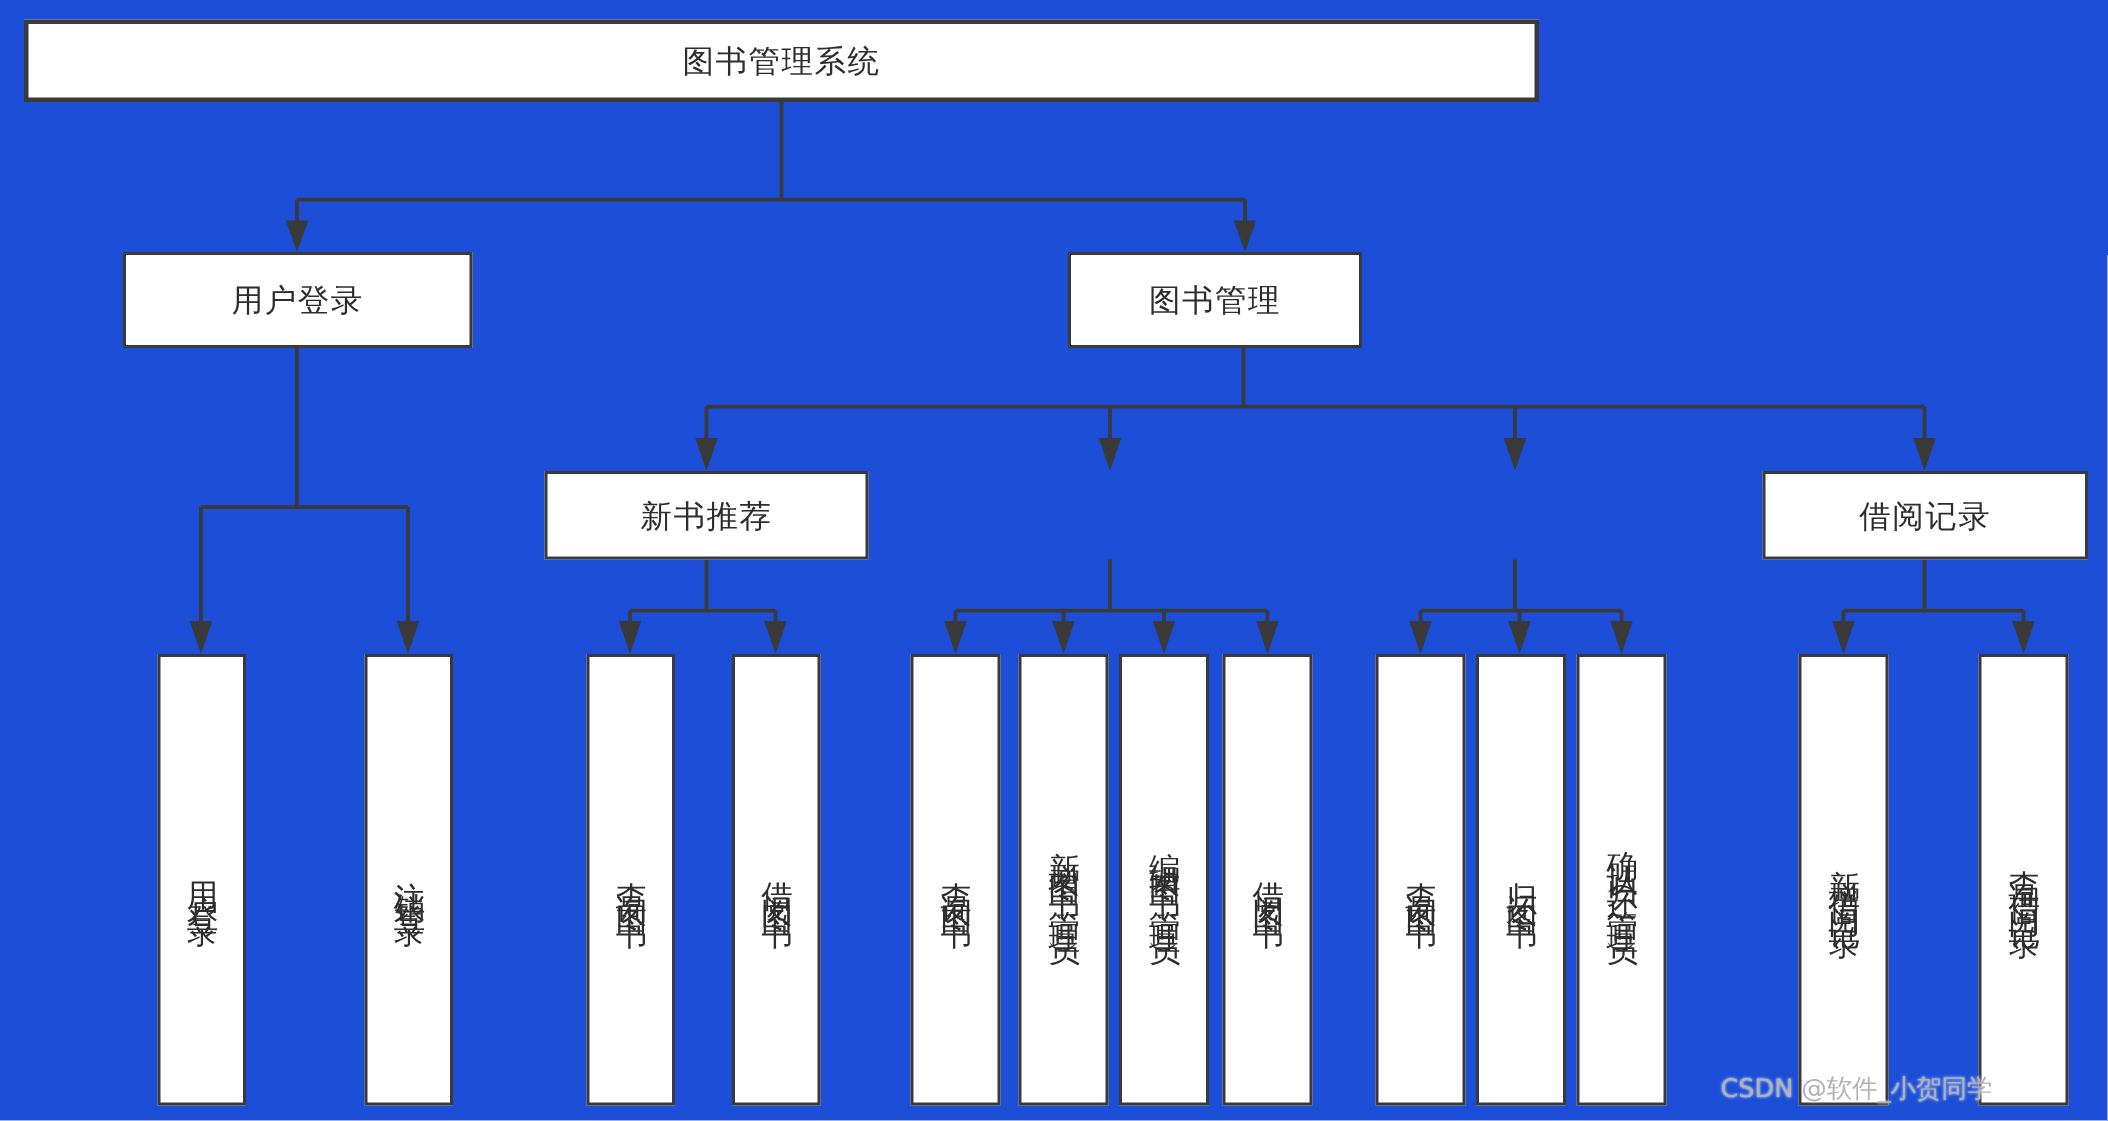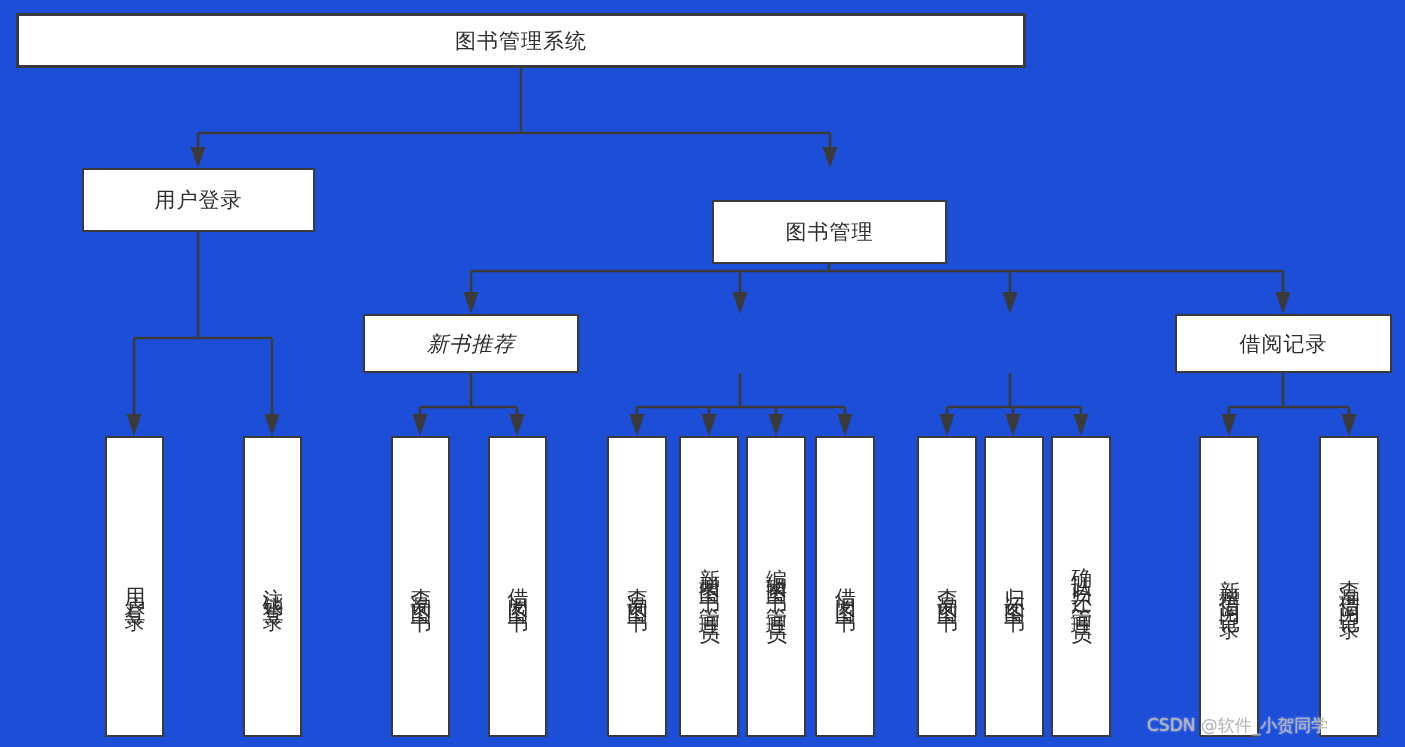--- a/index.html
+++ b/index.html
@@ -100,25 +100,25 @@
     </g>
   </svg>
 
   <div class="node h root" style="left:16px; top:13px; width:1010px; height:55px;">
     <span class="label">图书管理系统</span>
   </div>
 
   <div class="node h" style="left:82px; top:168px; width:233px; height:64px;">
     <span class="label">用户登录</span>
   </div>
-  <div class="node h" style="left:712px; top:168px; width:235px; height:64px;margin-top:32px;">
+  <div class="node h" style="left:712px; top:168px; width:196px; height:64px;">
     <span class="label">图书管理</span>
   </div>
 
-  <div class="node h" style="left:363px; top:314px; width:216px; height:59px;font-style:italic;">
+  <div class="node h" style="left:363px; top:314px; width:216px; height:59px;">
     <span class="label">新书推荐</span>
   </div>
   <div class="node h" style="left:1175px; top:314px; width:217px; height:59px;">
     <span class="label">借阅记录</span>
   </div>
 
   <div class="node v" style="left:105px; top:436px; width:59px; height:301px;">
     <span class="vtext">用户登录</span>
   </div>
   <div class="node v" style="left:243px; top:436px; width:59px; height:301px;">

